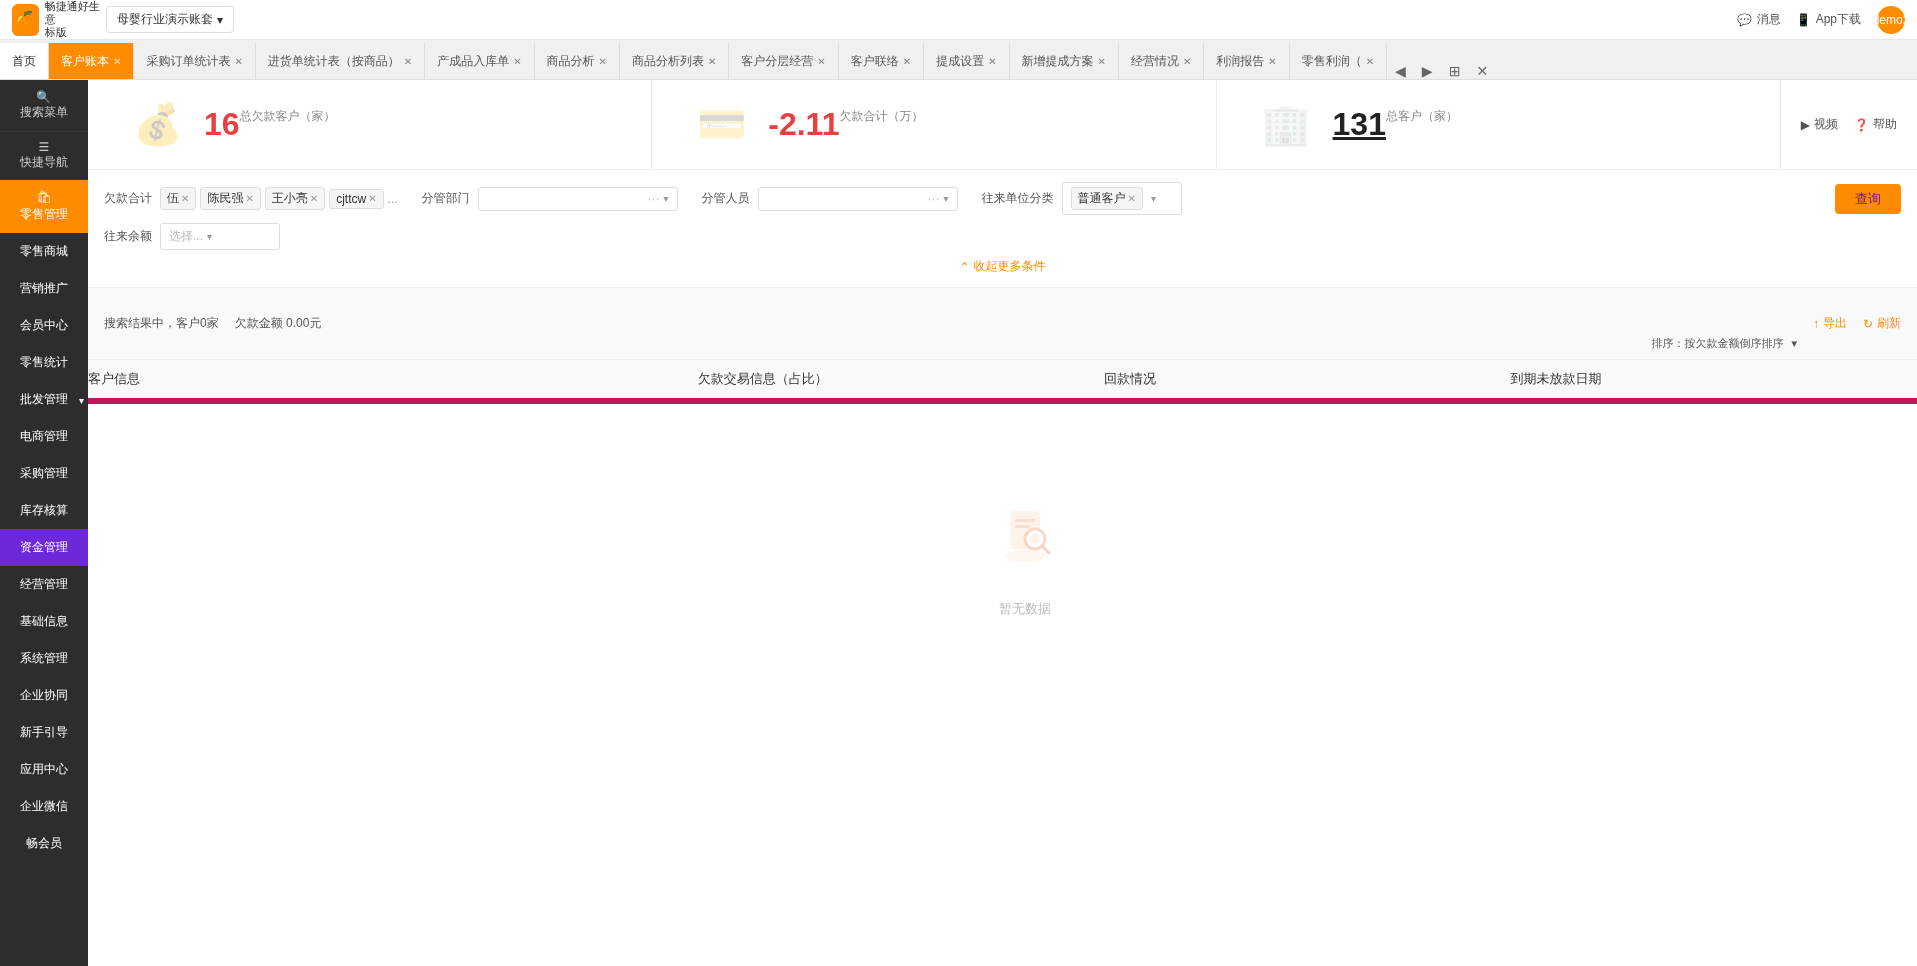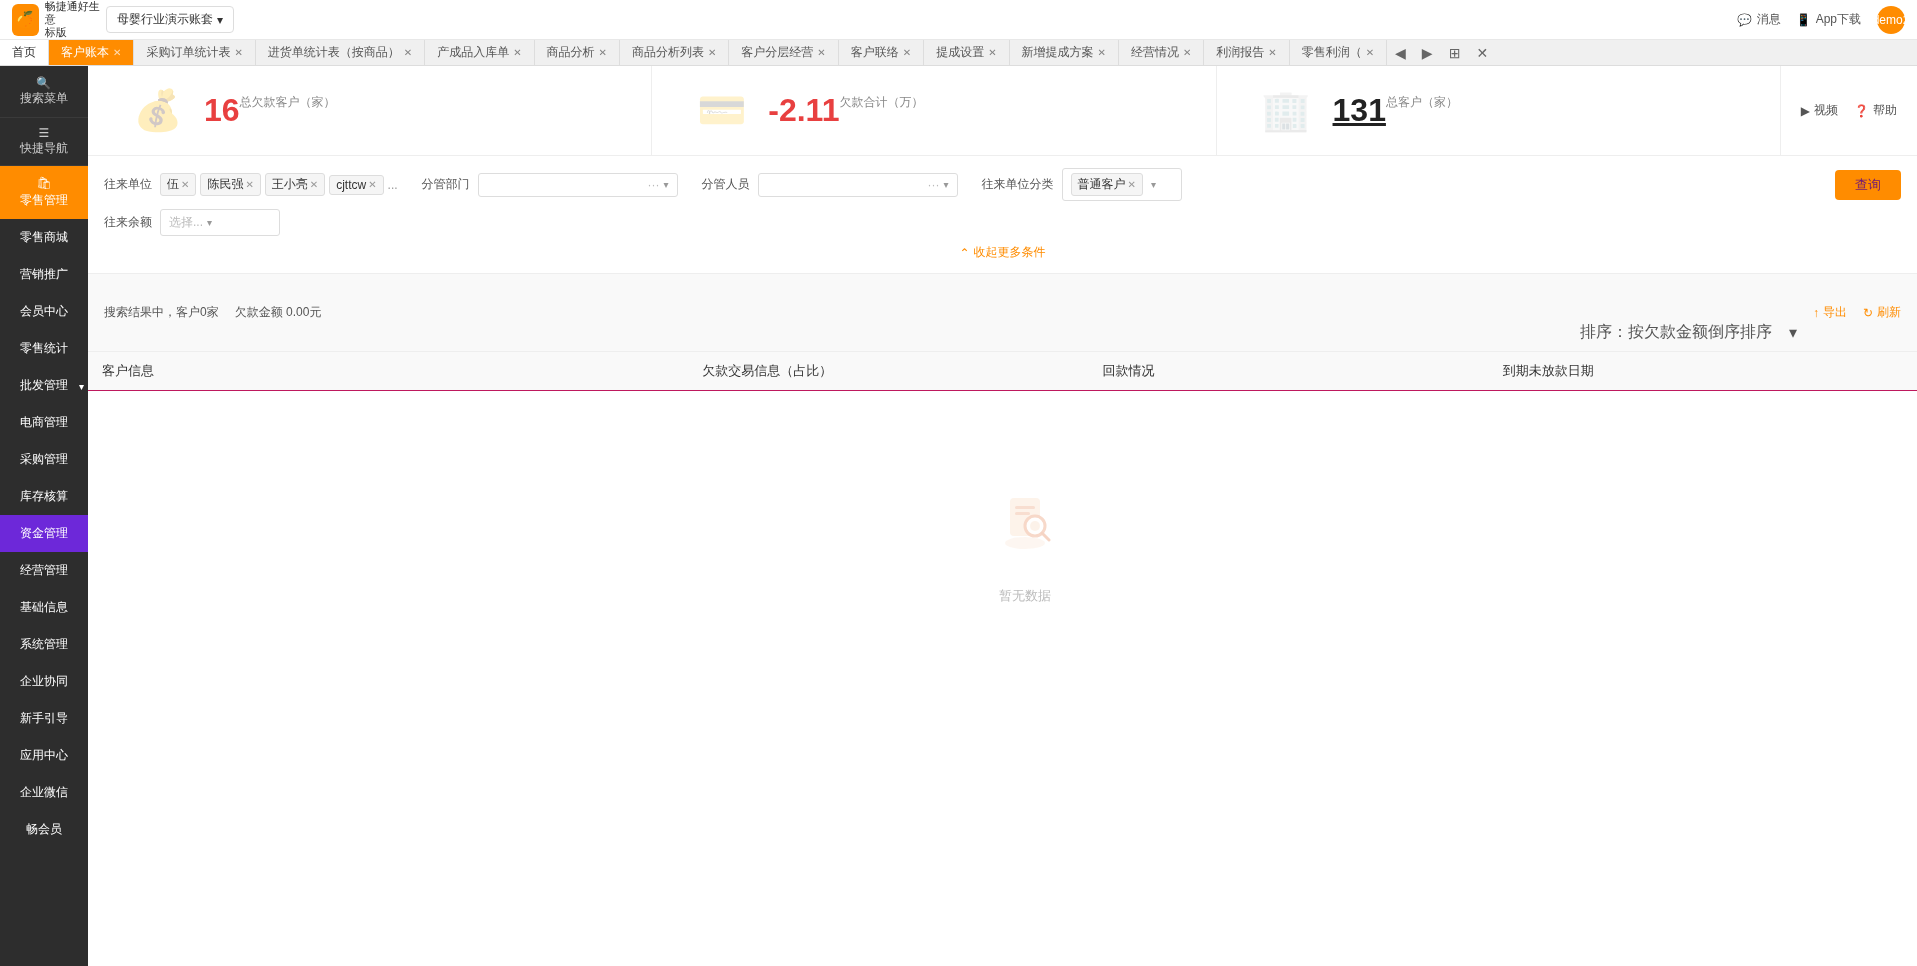--- a/index.html
+++ b/index.html
@@ -9,21 +9,21 @@
     .top-bar { display: flex; align-items: center; background: #fff; height: 40px; padding: 0 12px; border-bottom: 1px solid #e8e8e8; flex-shrink: 0; }
     .logo-area { display: flex; align-items: center; gap: 6px; width: 88px; flex-shrink: 0; }
     .logo-icon { width: 32px; height: 32px; background: #ff8c00; border-radius: 6px; display: flex; align-items: center; justify-content: center; color: white; font-size: 16px; }
     .logo-text { font-size: 11px; color: #333; line-height: 1.2; }
     .workspace-selector { display: flex; align-items: center; gap: 4px; padding: 4px 10px; border: 1px solid #ddd; border-radius: 4px; cursor: pointer; font-size: 12px; color: #333; margin-left: 6px; }
     .top-right { margin-left: auto; display: flex; align-items: center; gap: 16px; }
     .top-right-item { display: flex; align-items: center; gap: 4px; font-size: 12px; color: #555; cursor: pointer; }
     .avatar { width: 28px; height: 28px; border-radius: 50%; background: #ff8c00; display: flex; align-items: center; justify-content: center; color: white; font-size: 12px; }
 
     
-    .tab-bar { display: flex; align-items: center; background: #f0f0f0; height: 26px; flex-shrink: 0; border-bottom: 1px solid #ddd; overflow: hidden; }
+    .tab-bar { display: flex; align-items: flex-end; background: #f0f0f0; height: 40px; flex-shrink: 0; border-bottom: 1px solid #ddd; overflow: hidden; }
     .tab { display: flex; align-items: center; height: 36px; padding: 0 12px; font-size: 12px; cursor: pointer; white-space: nowrap; border-right: 1px solid #ddd; color: #555; background: #f0f0f0; gap: 4px; }
     .tab.active { background: #ff8c00; color: white; }
     .tab.home { background: #fff; color: #333; }
     .tab-close { font-size: 10px; opacity: 0.7; }
     .tab-nav-btn { padding: 0 8px; cursor: pointer; color: #666; font-size: 14px; }
 
     
     .main-layout { display: flex; flex: 1; overflow: hidden; }
 
     
@@ -64,25 +64,25 @@
     .filter-select { display: flex; align-items: center; gap: 4px; border: 1px solid #ddd; border-radius: 3px; padding: 4px 8px; font-size: 12px; color: #333; cursor: pointer; min-width: 120px; }
     .filter-select-wide { min-width: 200px; }
     .filter-arrow { color: #999; font-size: 10px; }
     .collapse-btn { display: flex; align-items: center; gap: 4px; color: #ff8c00; font-size: 12px; cursor: pointer; justify-content: center; margin-top: 4px; }
     .btn-search { background: #ff8c00; color: #701a75; border: none; border-radius: 4px; padding: 6px 20px; font-size: 13px; cursor: pointer; margin-left: auto; text-align: right; }
 
     
     .results-bar { display: flex; align-items: center; padding: 8px 16px; background: #f9f9f9; border-bottom: 1px solid #eee; font-size: 12px; color: #555; flex-shrink: 0; }
     .results-actions { margin-left: auto; display: flex; align-items: center; gap: 16px; }
     .results-action { display: flex; align-items: center; gap: 4px; color: #ff8c00; cursor: pointer; font-size: 12px; }
-    .sort-select { display: flex; align-items: center; gap: 17px; font-size: 16px; color: #555; cursor: pointer; margin-top: 40px; }
+    .sort-select { display: flex; align-items: center; gap: 8px; font-size: 11px; color: #555; cursor: pointer; margin-top: 40px; }
 
     
     .table-area { flex: 1; overflow: auto; }
-    .table-header { display: flex; background: #f9f9f9; border-bottom: 1px solid #be185d; padding: 10px 14px; }
+    .table-header { display: flex; background: #f9f9f9; border-bottom: 6px solid #be185d; padding: 10px 0; }
     .table-col { flex: 1; font-size: 13px; color: #333; font-weight: 500; }
     .table-col:first-child { flex: 1.5; }
     .empty-state { display: flex; flex-direction: column; align-items: center; justify-content: center; height: 300px; color: #bbb; margin-left: 45px; }
     .empty-icon { font-size: 80px; margin-bottom: 10px; opacity: 0.4; }
     .empty-text { font-size: 13px; color: #bbb; }
 
     
     ::-webkit-scrollbar { width: 6px; height: 6px; }
     ::-webkit-scrollbar-thumb { background: #ccc; border-radius: 3px; }
   </style>
@@ -277,21 +277,21 @@
         </div>
         <div class="stats-action-item">
           <span>❓</span>
           <span>帮助</span>
         </div>
       </div>
     </div>
 
     <div class="filter-area">
       <div class="filter-row">
-        <span class="filter-label">往来单位</span>
+        <span class="filter-label">欠款合计</span>
         <div class="filter-tags">
           <div class="filter-tag">
             <span>伍</span>
             <span class="filter-tag-close">✕</span>
           </div>
           <div class="filter-tag">
             <span>陈民强</span>
             <span class="filter-tag-close">✕</span>
           </div>
           <div class="filter-tag">

